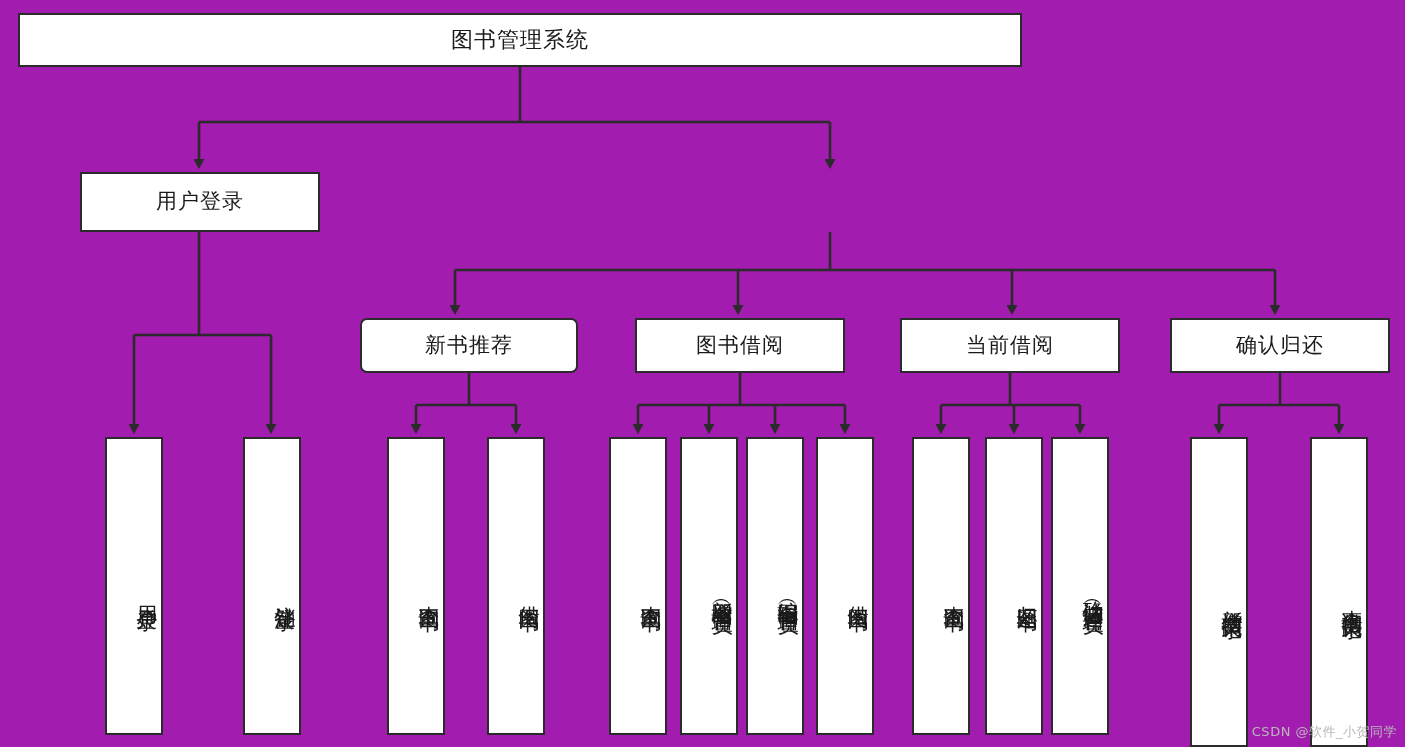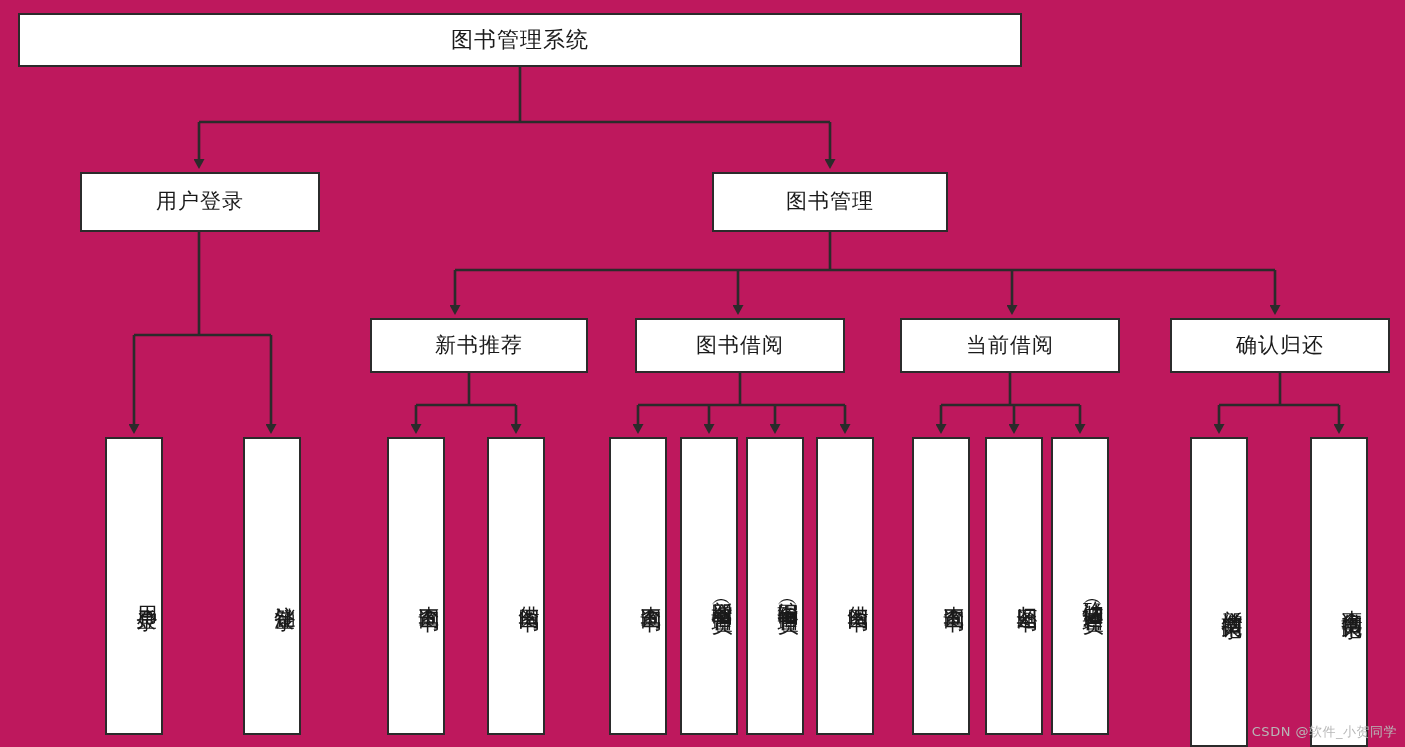--- a/index.html
+++ b/index.html
@@ -7,21 +7,21 @@
     padding: 0;
     background: #ffffff;
   }
   body {
     font-family: "DejaVu Sans", "Liberation Sans", sans-serif;
   }
   #canvas {
     position: relative;
     width: 1405px;
     height: 747px;
-    background: #be185d;
+    background: #a21caf;
     overflow: hidden;
   }
   svg.wires {
     position: absolute;
     left: 0;
     top: 0;
     width: 1405px;
     height: 747px;
     pointer-events: none;
   }
@@ -124,25 +124,22 @@
     </g>
   </svg>
 
   <div class="node root horiz" style="left:18px; top:13px; width:1004px; height:54px;">
     <span class="label">图书管理系统</span>
   </div>
 
   <div class="node horiz" style="left:80px; top:172px; width:240px; height:60px;">
     <span class="label">用户登录</span>
   </div>
-  <div class="node horiz" style="left:712px; top:172px; width:236px; height:60px;">
-    <span class="label">图书管理</span>
-  </div>
 
-  <div class="node horiz" style="left:370px; top:318px; width:218px; height:55px;">
+  <div class="node horiz" style="left:360px; top:318px; width:218px; height:55px;border-radius:7px;">
     <span class="label">新书推荐</span>
   </div>
   <div class="node horiz" style="left:900px; top:318px; width:220px; height:55px;">
     <span class="label">当前借阅</span>
   </div>
   <div class="node horiz" style="left:635px; top:318px; width:210px; height:55px;">
     <span class="label">图书借阅</span>
   </div>
   <div class="node horiz" style="left:1170px; top:318px; width:220px; height:55px;">
     <span class="label">确认归还</span>

